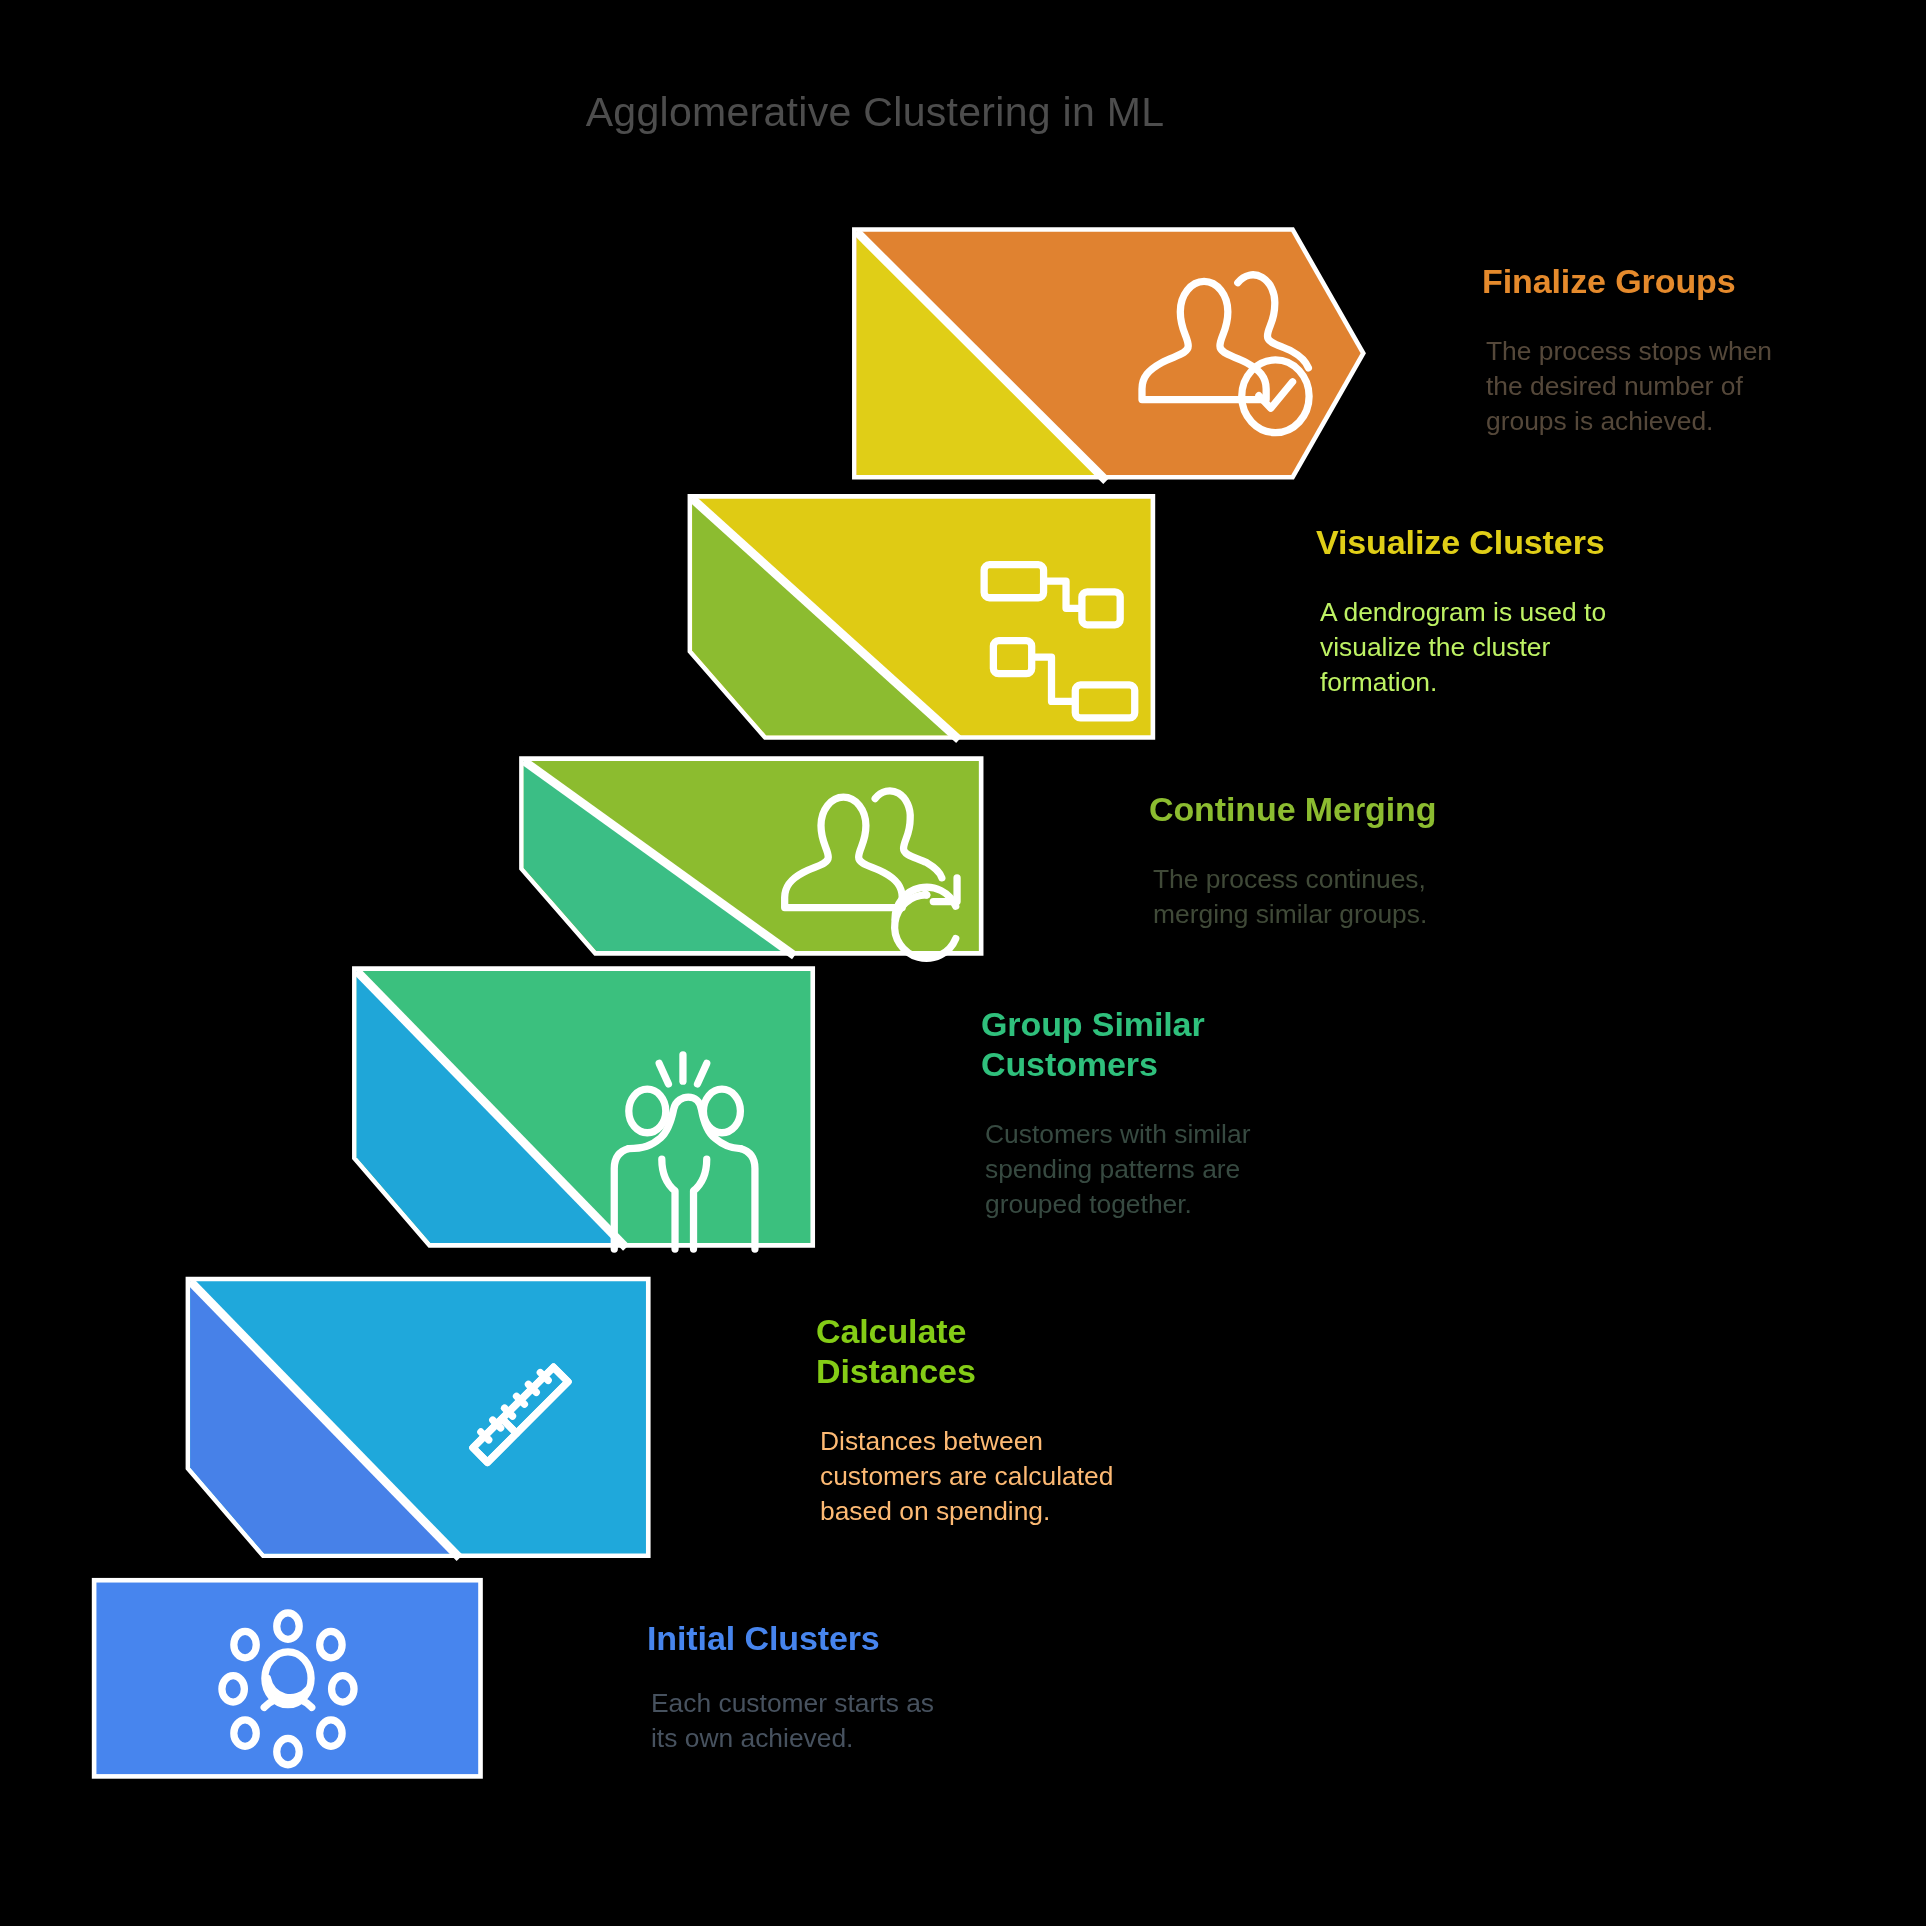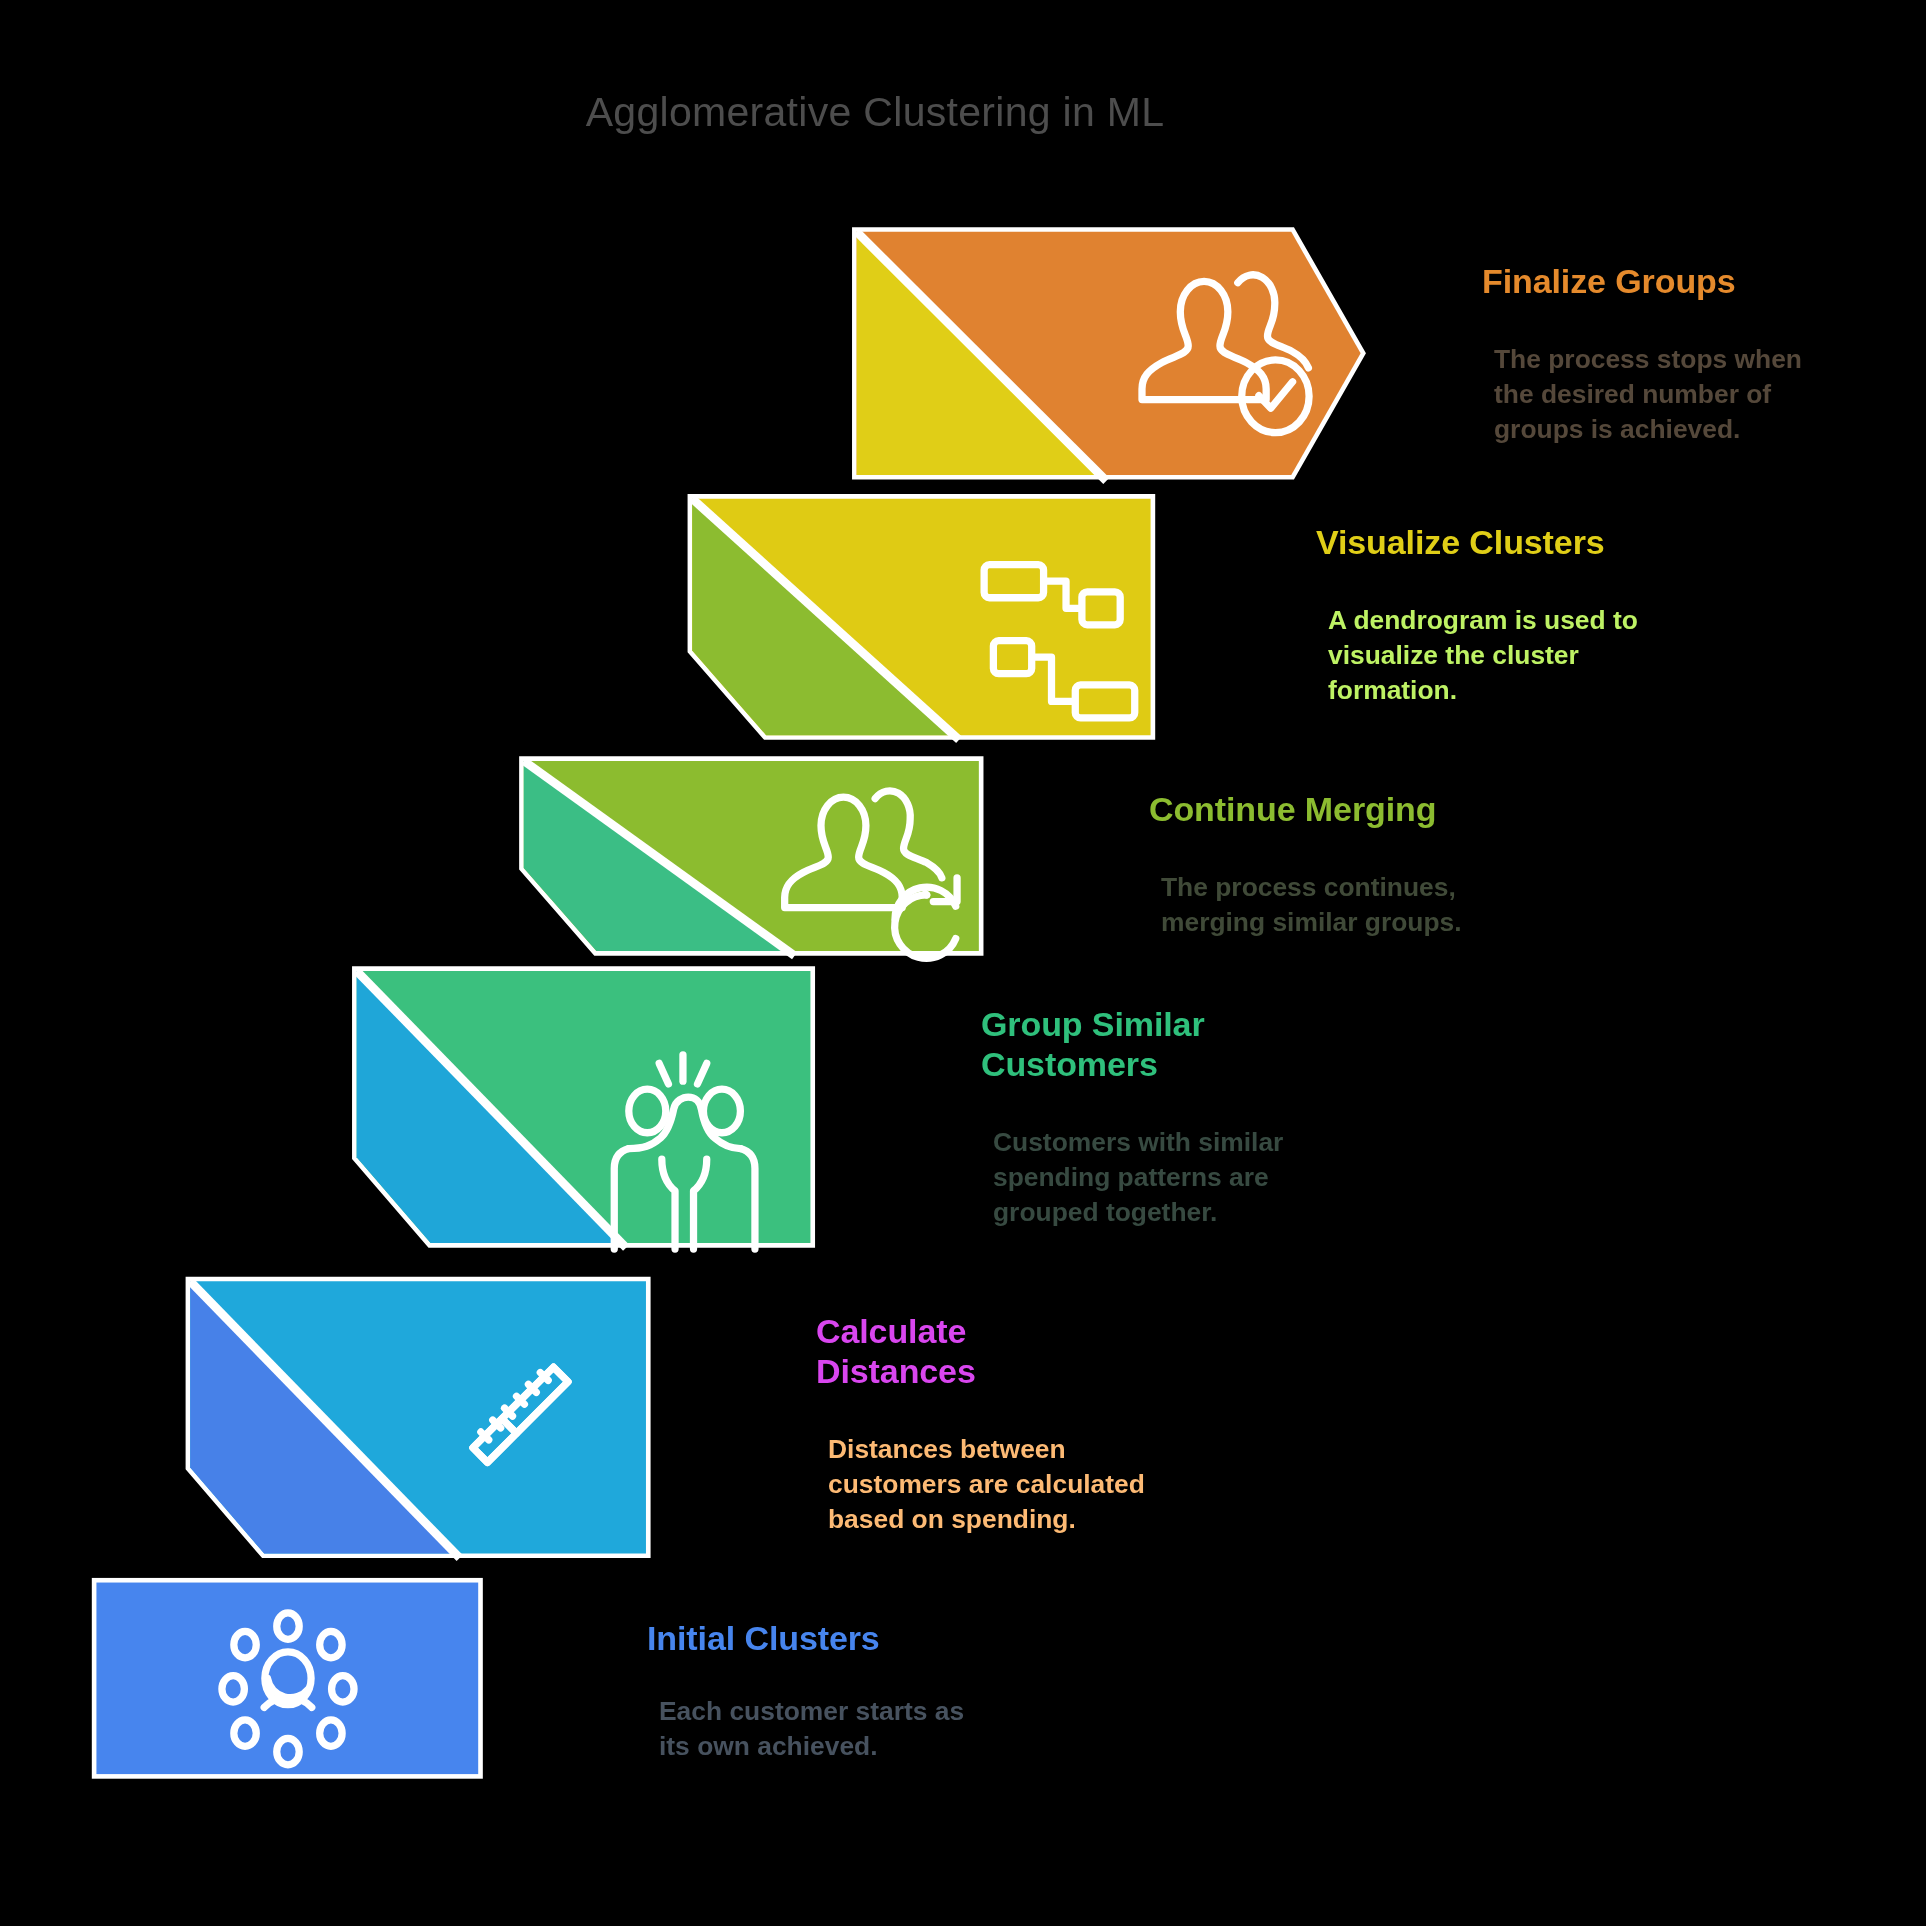--- a/index.html
+++ b/index.html
@@ -39,23 +39,23 @@
   }
   .step-heading {
     font-size: 34px;
     font-weight: 700;
     line-height: 1.18;
     margin: 0;
     letter-spacing: -0.1px;
   }
   .step-body {
     font-size: 26.4px;
-    font-weight: 700;
+    font-weight: 400;
     line-height: 1.33;
-    margin: 12px;
+    margin: 4px;
     white-space: pre-line;
   }
   .gap-sm { height: 24px; }
   .gap-md { height: 29px; }
   
   #text-1 { left: 1482px; top: 261px; width: 423px; }
   #text-2 { left: 1316px; top: 522px; width: 423px; }
   #text-3 { left: 1149px; top: 789px; width: 423px; }
   #text-4 { left: 981px; top: 1004px; width: 423px; }
   #text-5 { left: 816px; top: 1311px; width: 423px; }
@@ -212,21 +212,21 @@
   <div class="step-text" id="text-4">
     <div class="step-heading" style="color:#2FC07C; white-space:pre-line">Group Similar
 Customers</div>
     <div class="gap-md"></div>
     <div class="step-body body-4">Customers with similar
 spending patterns are
 grouped together.</div>
   </div>
 
   <div class="step-text" id="text-5">
-    <div class="step-heading" style="color:#d946ef; white-space:pre-line">Calculate
+    <div class="step-heading" style="color:#84cc16; white-space:pre-line">Calculate
 Distances</div>
     <div class="gap-md"></div>
     <div class="step-body body-5">Distances between
 customers are calculated
 based on spending.</div>
   </div>
 
   <div class="step-text" id="text-6">
     <div class="step-heading" style="color:#4785EE">Initial Clusters</div>
     <div class="gap-sm"></div>

